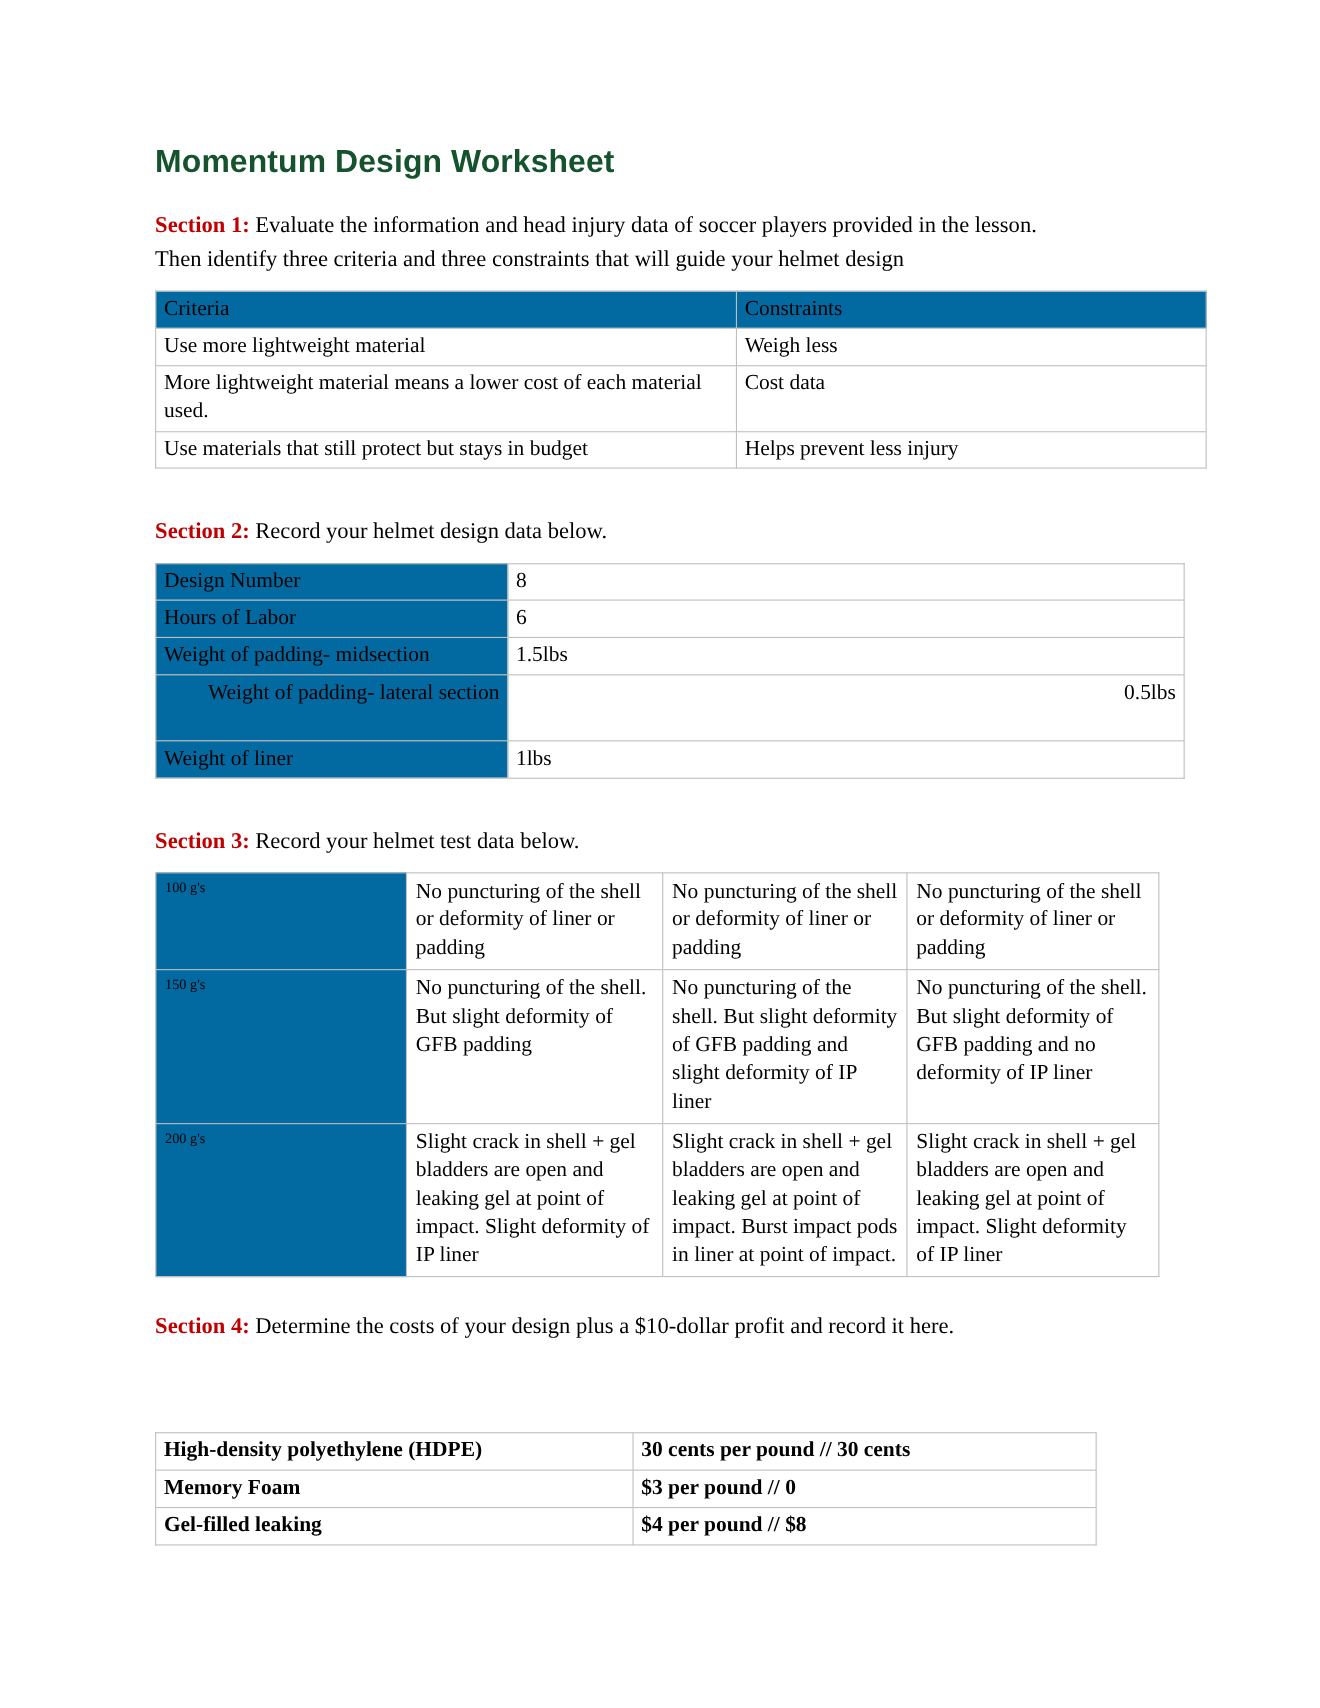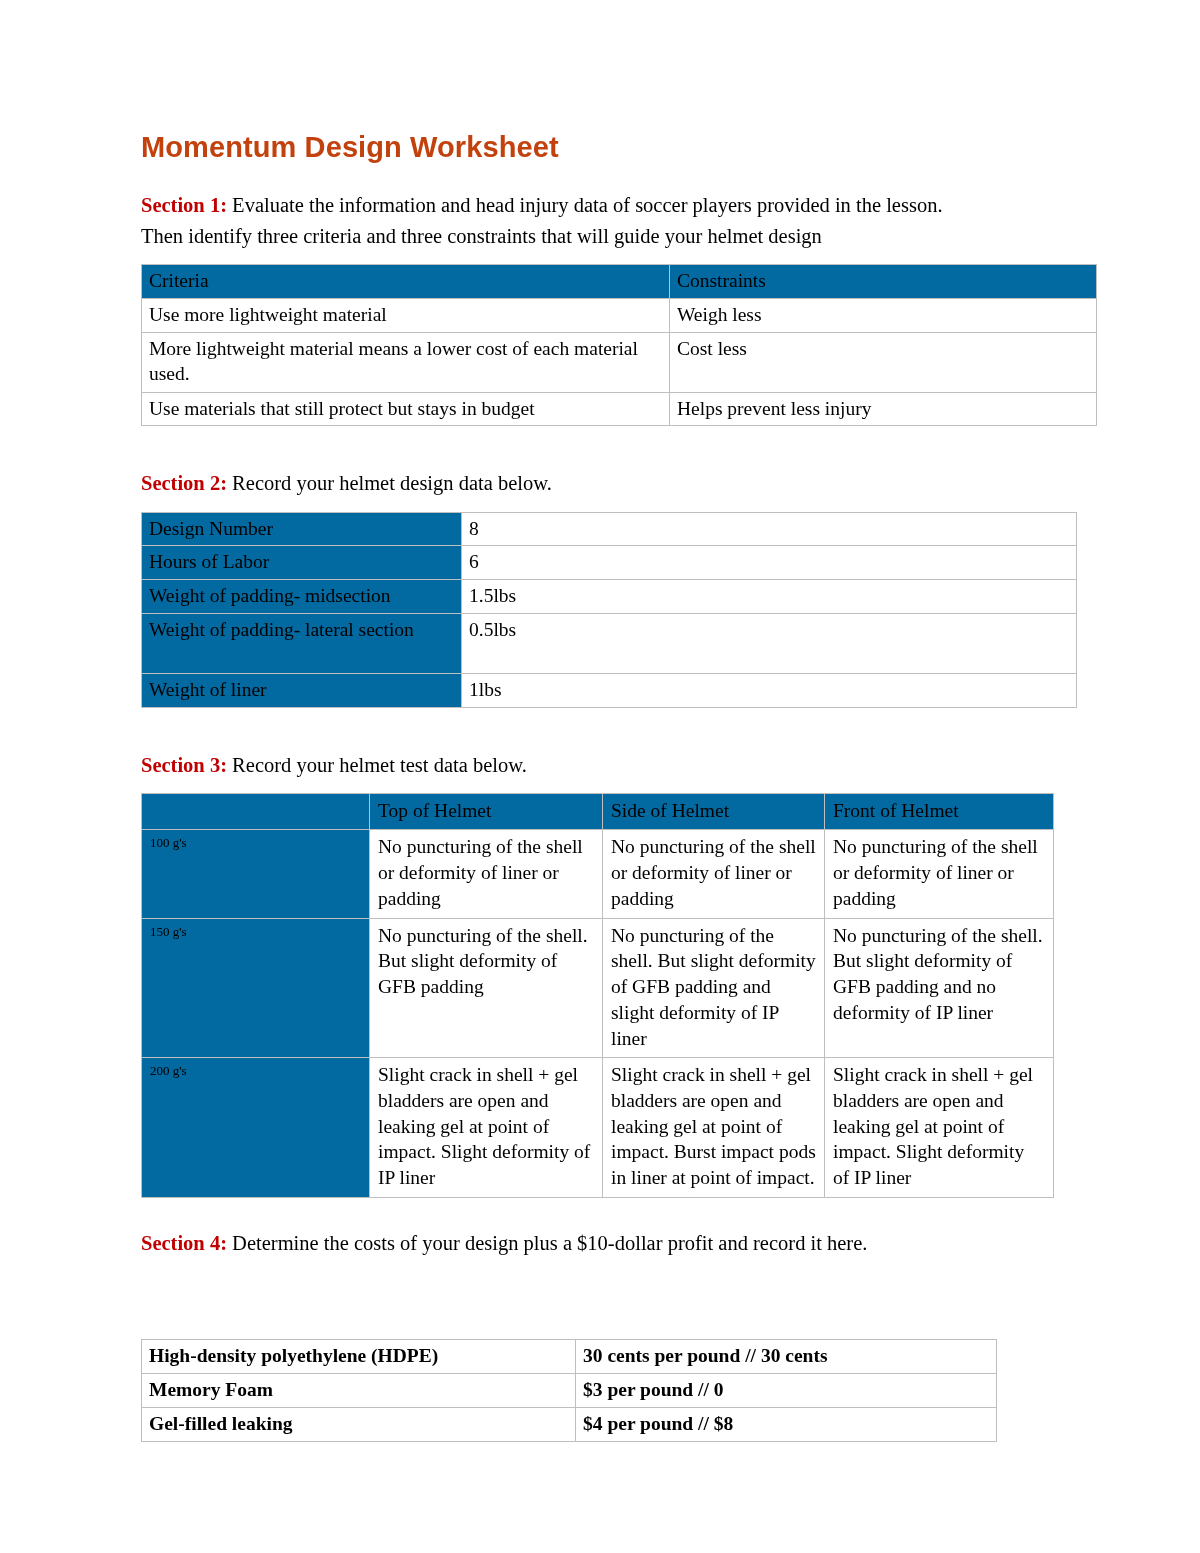--- a/index.html
+++ b/index.html
@@ -27,21 +27,21 @@
     position: absolute;
     left: 141px;
     top: 132px;
     width: 960px;
   }
 
   h1.doc-title {
     font-family: "Liberation Sans", "DejaVu Sans", sans-serif;
     font-size: 29px;
     font-weight: bold;
-    color: #c2410c;
+    color: #14532d;
     margin: 0 0 26px 0;
     letter-spacing: 0.1px;
     line-height: 1.1;
   }
 
   .section-para {
     font-size: 20.5px;
     line-height: 1.52;
     margin: 0 0 12px 0;
   }
@@ -72,21 +72,21 @@
   #table-criteria col.c1 { width: 528px; }
   #table-criteria col.c2 { width: 427px; }
   #table-criteria td { height: 25px; }
   #table-criteria tr.tall td { height: 52px; }
 
   
   #table-design { width: 935px; margin-top: 7px; }
   #table-design col.c1 { width: 320px; }
   #table-design col.c2 { width: 615px; }
   #table-design td { height: 25px; }
-  #table-design tr.tall td { height: 52px; }
+  #table-design tr.tall td { height: 52px; text-align: right; }
 
   
   #table-test { width: 912px; margin-top: 8px; }
   #table-test col.c1 { width: 228px; }
   #table-test col.c2 { width: 233px; }
   #table-test col.c3 { width: 222px; }
   #table-test col.c4 { width: 229px; }
   #table-test td { padding: 4px 8px 6px 8px; }
   #table-test td.rowhdr { font-size: 13px; }
 
@@ -123,21 +123,21 @@
         <tr>
           <td class="shade">Criteria</td>
           <td class="shade">Constraints</td>
         </tr>
         <tr>
           <td>Use more lightweight material</td>
           <td>Weigh less</td>
         </tr>
         <tr class="tall">
           <td>More lightweight material means a lower cost of each material used.</td>
-          <td>Cost less</td>
+          <td>Cost data</td>
         </tr>
         <tr>
           <td>Use materials that still protect but stays in budget</td>
           <td>Helps prevent less injury</td>
         </tr>
       </tbody>
     </table>
 
     <div class="spacer-lg"></div>
 
@@ -181,26 +181,20 @@
     </p>
 
     <table class="wtbl" id="table-test">
       <colgroup>
           <col class="c1">
           <col class="c2">
           <col class="c3">
           <col class="c4">
         </colgroup>
       <tbody>
-        <tr>
-          <td class="shade"></td>
-          <td class="shade bold">Top of Helmet</td>
-          <td class="shade bold">Side of Helmet</td>
-          <td class="shade bold">Front of Helmet</td>
-        </tr>
         <tr>
           <td class="shade rowhdr">100 g's</td>
           <td>No puncturing of the shell or deformity of liner or padding</td>
           <td>No puncturing of the shell or deformity of liner or padding</td>
           <td>No puncturing of the shell or deformity of liner or padding</td>
         </tr>
         <tr>
           <td class="shade rowhdr">150 g's</td>
           <td>No puncturing of the shell. But slight deformity of GFB padding</td>
           <td>No puncturing of the shell. But slight deformity of GFB padding and slight deformity of IP liner</td>

